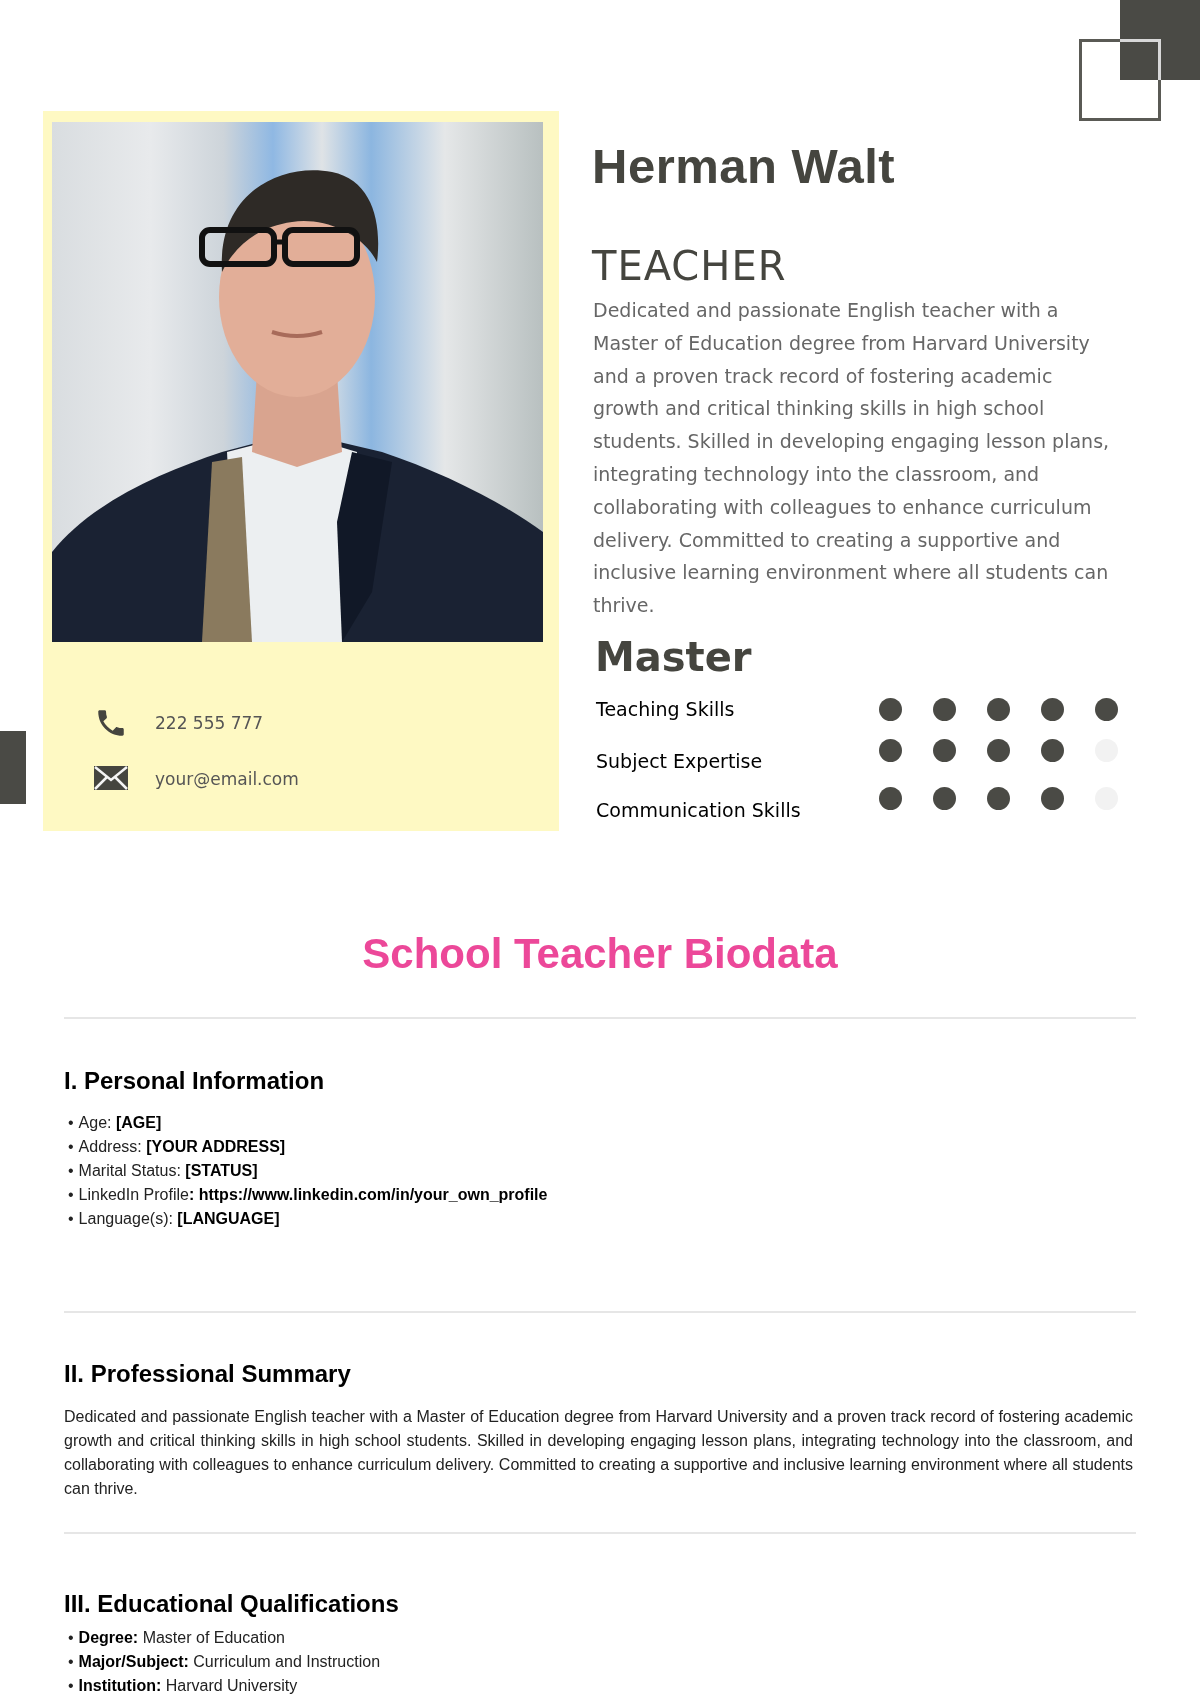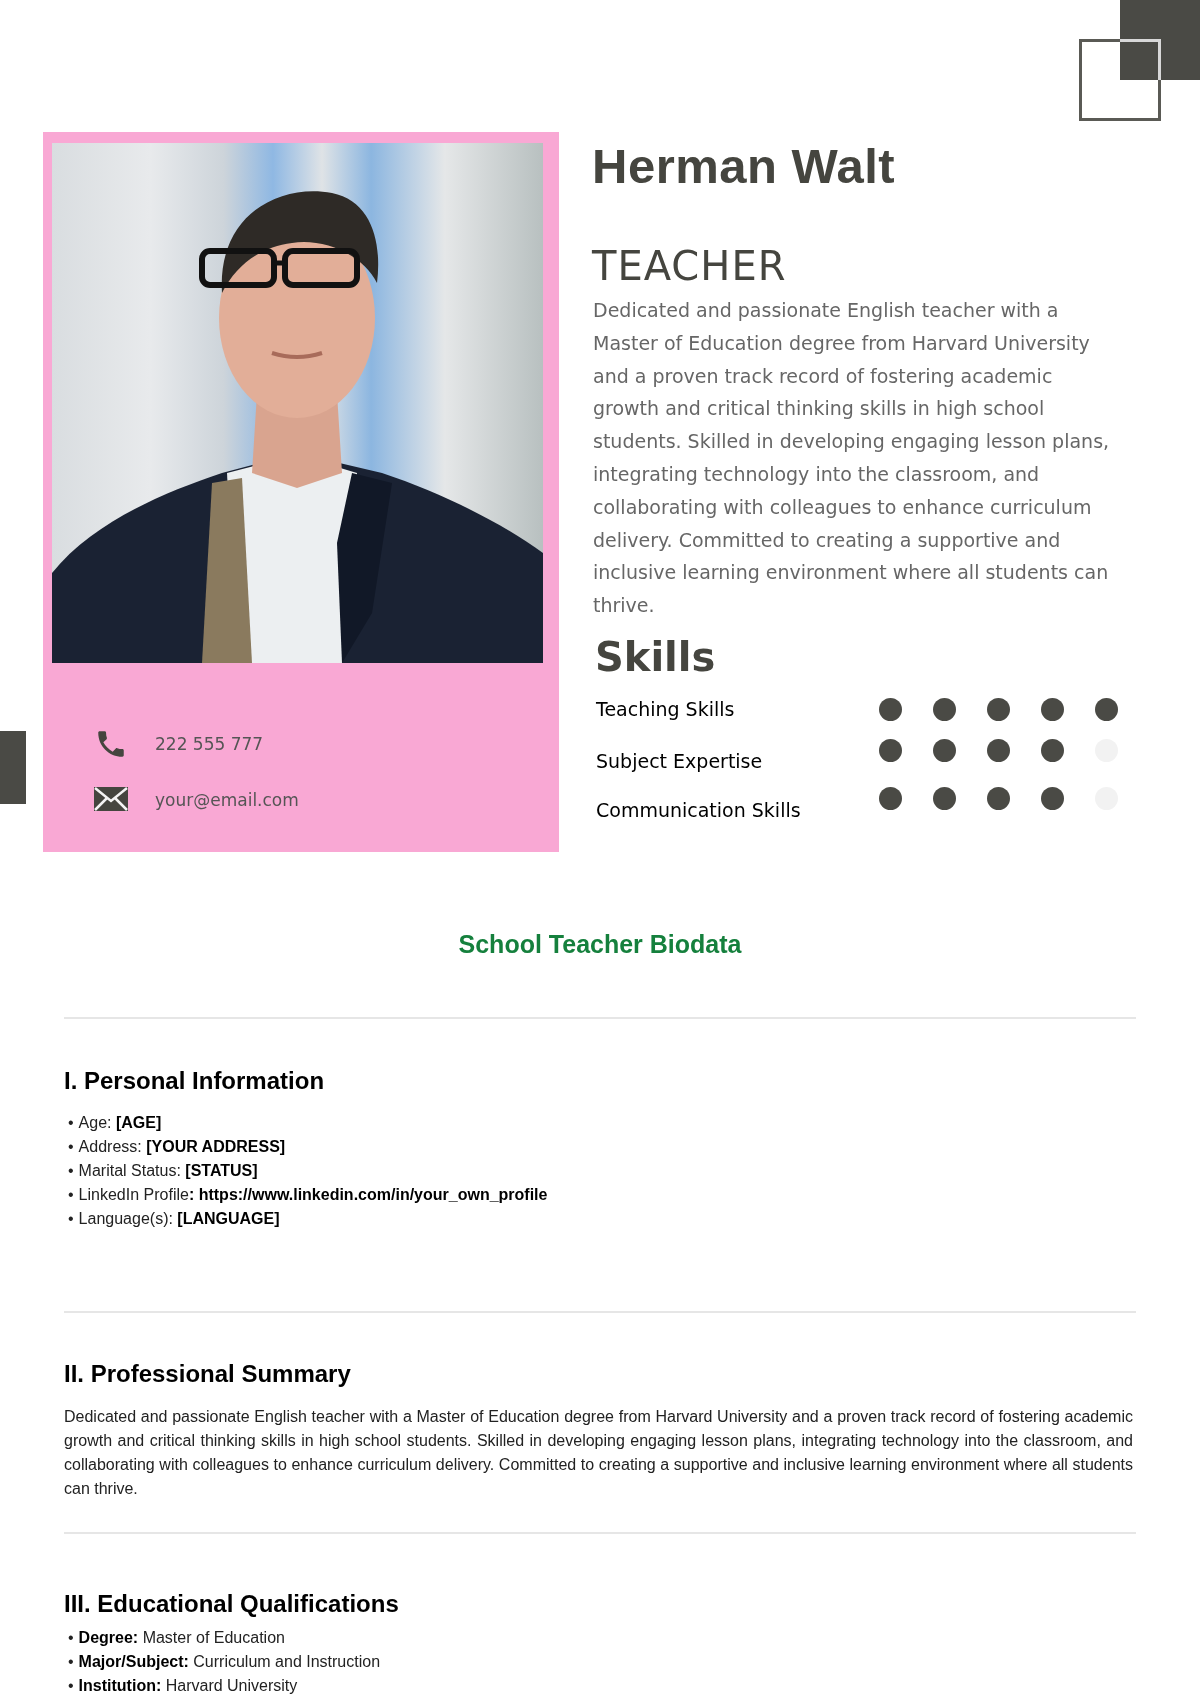--- a/index.html
+++ b/index.html
@@ -4,21 +4,21 @@
 <style>
   * { box-sizing: border-box; margin: 0; padding: 0; }
   html, body { width: 1200px; height: 1700px; background: #ffffff; overflow: hidden; }
   body { position: relative; font-family: "Liberation Sans", sans-serif; color: #111; }
 
   .deco-fill { position: absolute; left: 1120px; top: 0; width: 80px; height: 80px; background: #4a4a45; }
   .deco-outline { position: absolute; left: 1079px; top: 39px; width: 82px; height: 82px; border: 3px solid #5a5a55; }
   .deco-outline-inner { position: absolute; left: 1120px; top: 39px; width: 41px; height: 41px; border-top: 3px solid #d8d8d8; border-right: 3px solid #d8d8d8; }
   .left-tab { position: absolute; left: 0; top: 731px; width: 26px; height: 73px; background: #4a4a45; }
 
-  .profile-panel { position: absolute; left: 43px; top: 132px; width: 516px; height: 720px; background: #f9a8d4; }
+  .profile-panel { position: absolute; left: 43px; top: 111px; width: 516px; height: 720px; background: #fef9c3; }
   .photo { position: absolute; left: 9px; top: 11px; width: 491px; height: 520px; overflow: hidden;
     background: linear-gradient(90deg, #d9dde0 0%, #e8eaec 20%, #cdd4da 35%, #8fb8e3 45%, #dfe3e6 55%, #8cb6e0 65%, #e5e7e8 80%, #b8c0c0 100%); }
   .photo svg { display: block; }
 
   .contact { position: absolute; left: 50px; display: flex; align-items: center; }
   .contact .icon { width: 36px; height: 36px; display: flex; align-items: center; justify-content: center; }
   .contact .text { margin-left: 26px; font-family: "DejaVu Sans", sans-serif; font-size: 17px; color: #555; }
   .contact-phone { top: 594px; }
   .contact-email { top: 650px; text-align: center; }
 
@@ -26,21 +26,21 @@
   .job-title { position: absolute; left: 592px; top: 243px; font-family: "DejaVu Sans", sans-serif; font-size: 40px; color: #45453f; font-weight: normal; letter-spacing: 1px; }
   .bio { position: absolute; left: 593px; top: 294px; width: 520px; font-family: "DejaVu Sans", sans-serif; font-size: 19px; line-height: 32.8px; color: #666; }
 
   .skills-title { position: absolute; left: 595px; top: 634px; font-family: "DejaVu Sans", sans-serif; font-weight: bold; font-size: 40px; color: #45453f; }
   .skill-row { position: absolute; left: 596px; width: 540px; height: 32px; display: flex; align-items: center; }
   .skill-row .label { width: 280px; font-family: "DejaVu Sans", sans-serif; font-size: 19px; color: #000000; }
   .dots { position: absolute; left: 283px; display: flex; }
   .dot { width: 23px; height: 23px; border-radius: 50%; background: #4a4a45; margin-right: 31px; }
   .dot.off { background: #f2f2f2; }
 
-  .doc-title { position: absolute; left: 0; width: 1200px; top: 930px; text-align: center; font-weight: bold; font-size: 25px; color: #15803d; }
+  .doc-title { position: absolute; left: 0; width: 1200px; top: 930px; text-align: center; font-weight: bold; font-size: 42px; color: #ec4899; }
   .divider { position: absolute; left: 64px; width: 1072px; height: 2px; background: #e6e6e6; }
 
   .section-title { position: absolute; left: 64px; font-weight: bold; font-size: 24px; color: #000000; }
   .bullet-list { position: absolute; left: 68px; list-style: none; font-size: 16px; color: #222; }
   .bullet-list li { height: 24px; line-height: 24px; }
   .bullet-list li::before { content: "\2022"; margin-right: 5px; }
   .bullet-list b { font-weight: bold; color: #000; }
 
   .summary { position: absolute; left: 64px; top: 1405px; width: 1069px; font-size: 16px; line-height: 24px; color: #222; text-align: justify; }
 </style>
@@ -95,21 +95,21 @@
         </svg>
     </span>
     <span class="text">your@email.com</span>
   </div>
 </div>
 
 <h1 class="name">Herman Walt</h1>
 <h2 class="job-title">TEACHER</h2>
 <p class="bio">Dedicated and passionate English teacher with a Master of Education degree from Harvard University and a proven track record of fostering academic growth and critical thinking skills in high school students. Skilled in developing engaging lesson plans, integrating technology into the classroom, and collaborating with colleagues to enhance curriculum delivery. Committed to creating a supportive and inclusive learning environment where all students can thrive.</p>
 
-<h2 class="skills-title">Skills</h2>
+<h2 class="skills-title">Master</h2>
 
 <div class="skill-row" style="top: 693px;">
   <span class="label">Teaching Skills</span>
   <div class="dots">
     <span class="dot"></span>
     <span class="dot"></span>
     <span class="dot"></span>
     <span class="dot"></span>
     <span class="dot"></span>
   </div>

